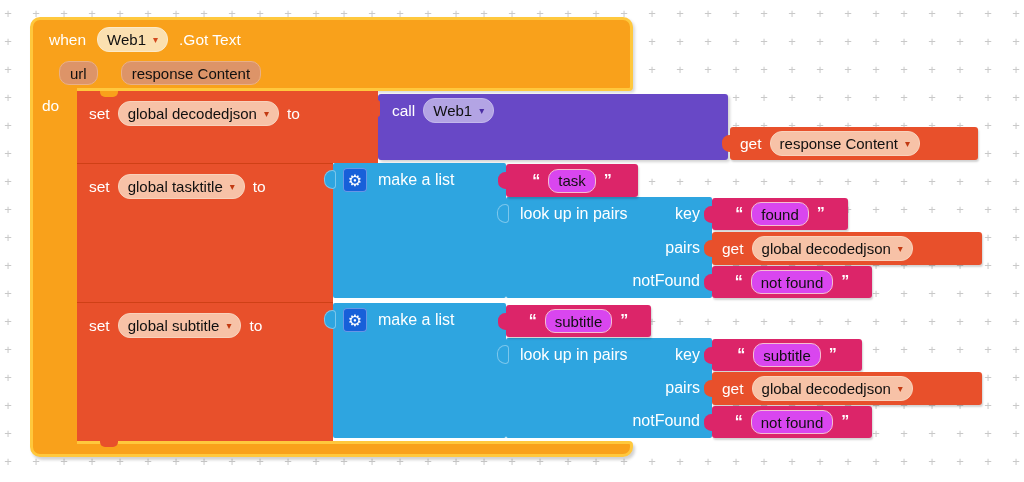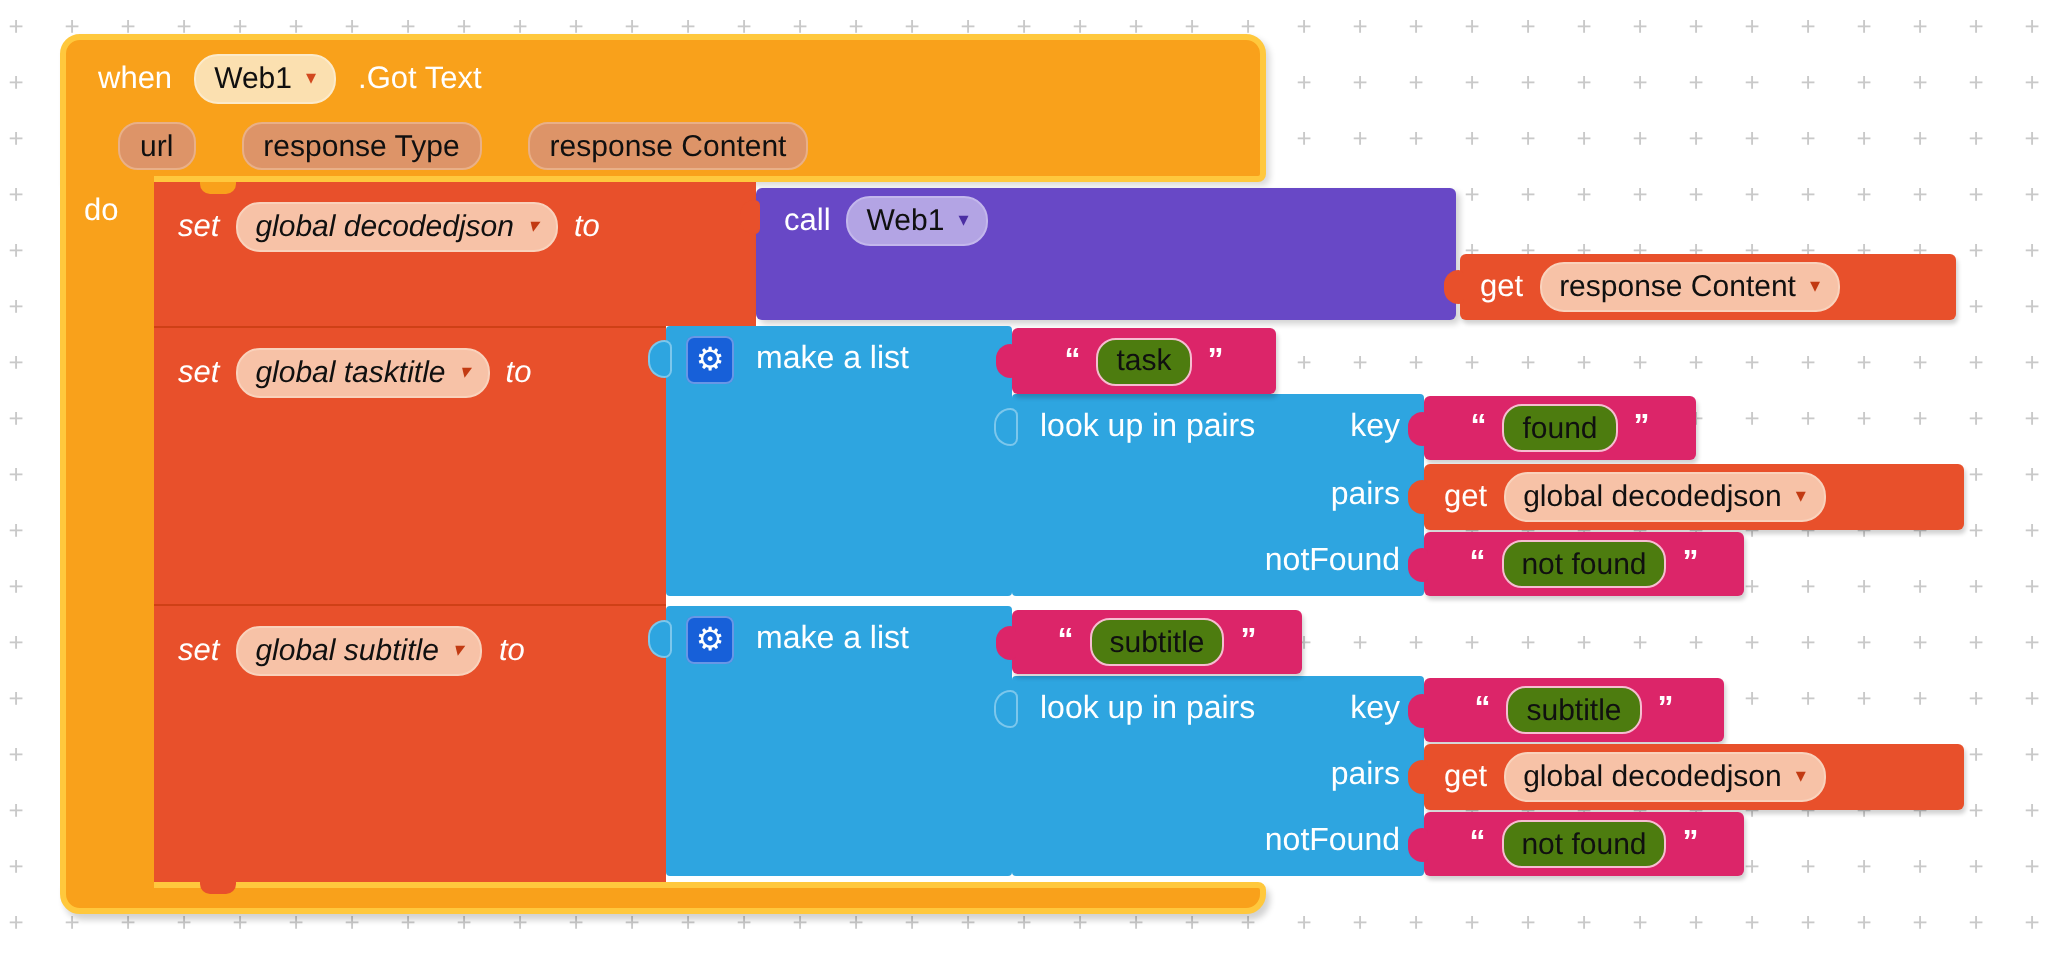--- a/index.html
+++ b/index.html
@@ -19,27 +19,27 @@
   .hrow1{position:absolute;left:16px;top:7px;display:flex;align-items:center;gap:11px;}
   .hrow2{position:absolute;left:26px;top:41px;display:flex;align-items:center;gap:23px;}
   .lbl{color:#fff;font-size:15.5px;white-space:nowrap;}
   .do{left:42px;top:97px;z-index:3;}
   
   .chip{display:inline-flex;align-items:center;gap:7px;height:23px;padding:0 9px;border-radius:12px;
         font-size:15px;color:#101010;white-space:nowrap;}
   .chip-gold{background:#FBE0B0;border:1px solid #FCEACA;}
   .chip-orange{background:#F7C2A7;border:1px solid #F9D2BC;}
   .chip-purple{background:#B3A4E4;border:1px solid #C3B7EC;}
-  .chip-pink{background:#4d7c0f;border:1px solid #F6BDD1;border-radius:10px;height:22px;}
+  .chip-pink{background:#d946ef;border:1px solid #F6BDD1;border-radius:10px;height:22px;}
   .pchip{display:inline-flex;align-items:center;height:22px;padding:0 10px;border-radius:10px;
         background:#DD9468;border:1px solid #E9B088;font-size:15px;color:#101010;white-space:nowrap;}
   .arr{font-size:10px;line-height:1;}
   .arr-gold{color:#D2491E;} .arr-orange{color:#C23A12;} .arr-purple{color:#4B2EA3;}
   
-  .oblock{background:#E8502B;z-index:3;font-style:italic;}
+  .oblock{background:#E8502B;z-index:3;}
   .pblock{background:#6848C6;border-radius:3px;z-index:3;box-shadow:2px 2px 3px rgba(0,0,0,.18);}
   .bblock{background:#2EA5E0;border-radius:2px;z-index:3;}
   .vblock{border-radius:3px;z-index:4;box-shadow:1px 2px 2px rgba(0,0,0,.18);}
   .vorange{background:#E8502B;} .vpink{background:#DC2569;}
   .seam{border-top:1px solid #cf4016;}
   .setrow{position:absolute;left:12px;top:10px;display:flex;align-items:center;gap:8px;}
   .vrow{display:flex;align-items:center;gap:8px;height:100%;padding:0 10px;}
   .center{justify-content:center;}
   .q{color:#fff;font-size:16px;font-weight:bold;}
   .gear{display:inline-flex;align-items:center;justify-content:center;width:24px;height:24px;
@@ -693,21 +693,20 @@
     <div class="hrow1">
       <span class="lbl">when</span>
       <span class="chip chip-gold">
         <span>Web1</span>
         <span class="arr arr-gold">▾</span>
       </span>
       <span class="lbl">.Got Text</span>
     </div>
     <div class="hrow2">
       <span class="pchip">url</span>
-      <span class="pchip">response Type</span>
       <span class="pchip">response Content</span>
     </div>
   </div>
   <div class="abs gold spine"></div>
   <div class="abs gold bbar"></div>
   <span class="abs lbl do">do</span>
 
   <div class="abs oblock" style="left:77px;top:91px;width:301px;height:72px;">
     <div class="setrow">
       <span class="lbl">set</span>

